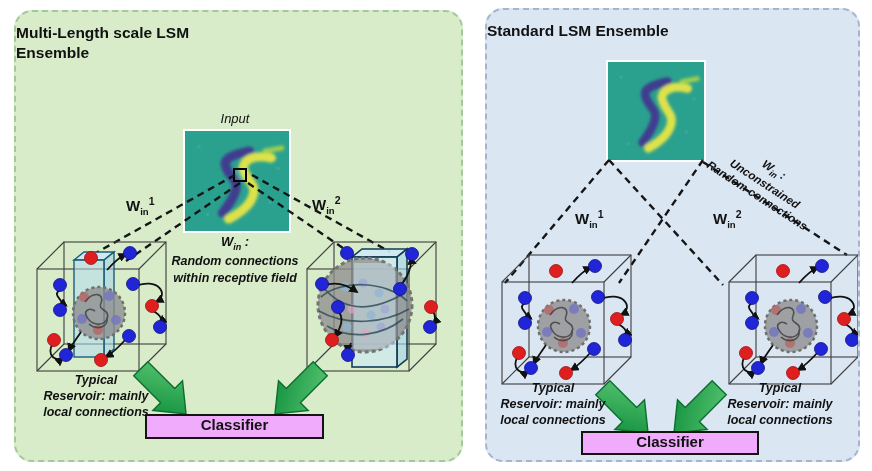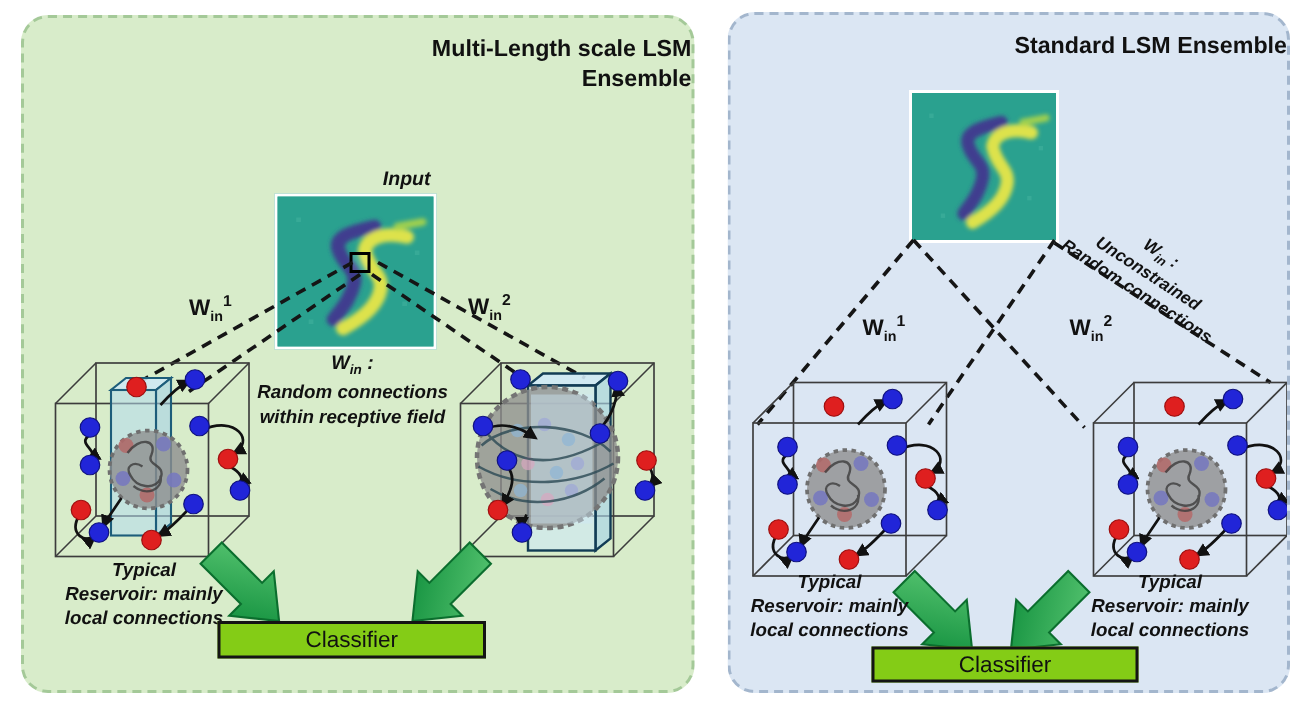--- a/index.html
+++ b/index.html
@@ -1,42 +1,42 @@
 <!DOCTYPE html>
 <html><head>
 <meta charset="utf-8">
 <style>
   html,body{margin:0;padding:0}
   body{width:872px;height:471px;background:#ffffff;position:relative;
        font-family:"Liberation Sans", sans-serif;color:#111;overflow:hidden}
   .panel{position:absolute;border-radius:18px}
   .panel.left{left:14px;top:10px;width:445px;height:448px;background:#d8ecca;border:2px dashed #a4c998}
   .panel.right{left:485px;top:8px;width:371px;height:450px;background:#dbe6f3;border:2px dashed #a3b6cd}
-  .ptitle{position:absolute;top:11px;left:0;right:0;text-align:right;font-weight:bold;
+  .ptitle{position:absolute;top:11px;left:0;right:0;text-align:left;font-weight:bold;
           font-size:15.5px;line-height:1.3;white-space:pre-line;z-index:4}
   .diagram{position:absolute;left:0;top:0;z-index:3}
   .input-img{position:absolute;border:2px solid #fff;z-index:2;background:#2aa18f}
   .input-img svg{display:block}
   .marker{position:absolute;width:10px;height:10px;border:2.5px solid #000;background:rgba(255,255,255,.12)}
-  .input-label{position:absolute;text-align:right;font-weight:bold;font-style:italic;font-size:13px;z-index:4}
+  .input-label{position:absolute;text-align:center;font-weight:normal;font-style:italic;font-size:13px;z-index:4}
   .wlabel{position:absolute;font-weight:bold;font-size:15px;z-index:4;white-space:nowrap}
   .wlabel sub{font-size:9.5px}
   .wlabel sup{font-size:10.5px}
   .caption{position:absolute;text-align:center;font-weight:bold;font-style:italic;
            font-size:12.5px;line-height:1.28;white-space:pre-line;z-index:4}
   .note{position:absolute;text-align:center;font-weight:bold;font-style:italic;
         font-size:12.5px;line-height:1.3;z-index:4}
   .note .note-head{font-size:13px}
   .note .note-head sub{font-size:9px}
   .note-rest{white-space:pre-line}
   .rot-note{position:absolute;text-align:center;font-weight:bold;font-style:italic;
             font-size:11.5px;line-height:1.25;transform:rotate(33deg);z-index:4}
   .rot-note sub{font-size:8.5px}
-  .classifier{position:absolute;background:#84cc16;border:2.5px solid #141414;z-index:5;
-              display:flex;align-items:center;justify-content:center;font-weight:normal;font-size:15px}
+  .classifier{position:absolute;background:#f0abfc;border:2.5px solid #141414;z-index:5;
+              display:flex;justify-content:center;font-weight:bold;font-size:15px}
 </style>
 </head>
 <body>
 
 <svg width="0" height="0" style="position:absolute" aria-hidden="true">
   <defs>
     <linearGradient id="ggrad" x1="0" y1="0" x2="1" y2="1">
       <stop offset="0" stop-color="#5ac773"></stop>
         <stop offset="1" stop-color="#0a8a38"></stop>
     </linearGradient>

